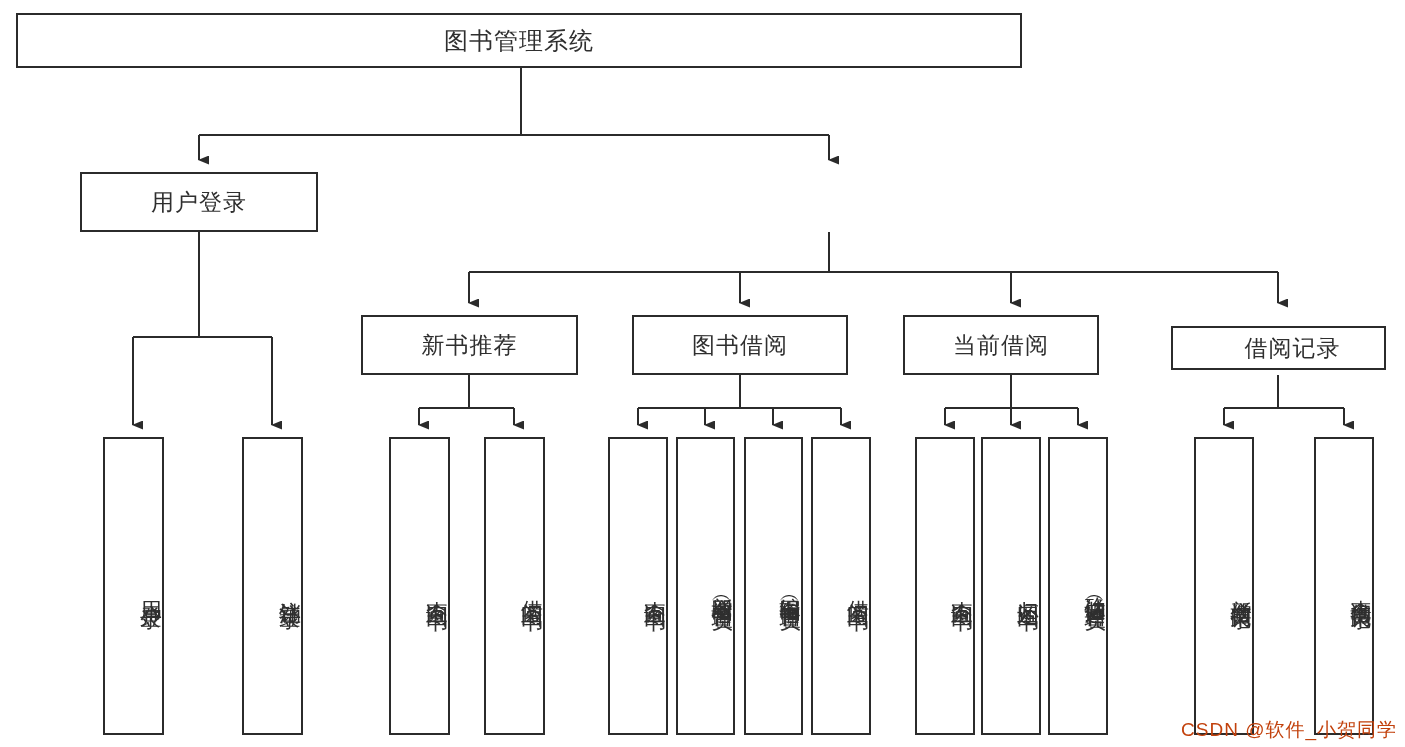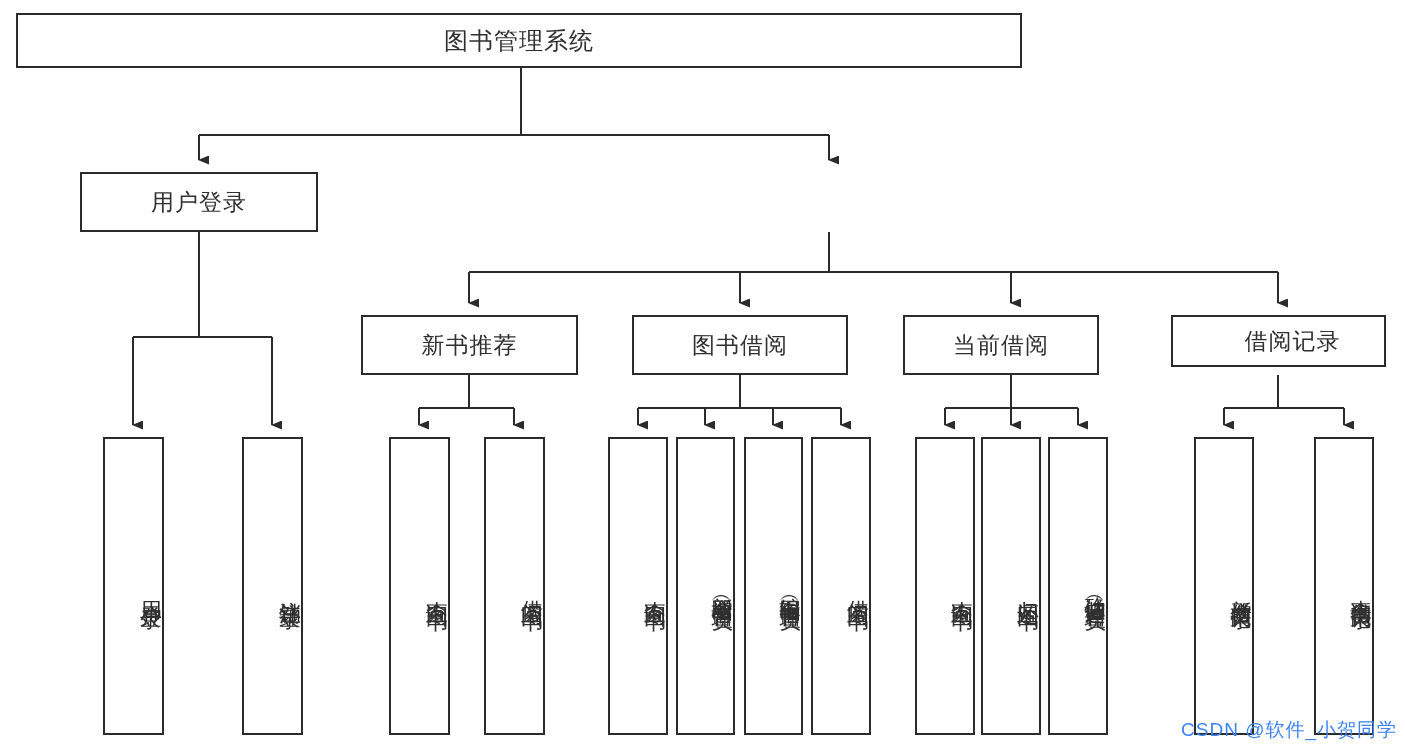--- a/index.html
+++ b/index.html
@@ -43,21 +43,21 @@
     white-space:nowrap;
     overflow:hidden;
   }
   .node.vert.tall{font-size:21px;letter-spacing:2px;}
 
   #watermark{
     position:absolute;
     right:8px;
     bottom:4px;
     font-size:19px;
-    color:#3b82f6;
+    color:#c2410c;
     letter-spacing:1px;
     white-space:nowrap;
     user-select:none;
   }
 </style>
 </head>
 <body>
 
 <div id="diagram-root">
 
@@ -115,21 +115,21 @@
 
   <div class="node horiz" style="left:80px;top:172px;width:238px;height:60px;">用户登录</div>
 
 
   <div class="node horiz" style="left:361px;top:315px;width:217px;height:60px;">新书推荐</div>
 
   <div class="node horiz" style="left:632px;top:315px;width:216px;height:60px;">图书借阅</div>
 
   <div class="node horiz" style="left:903px;top:315px;width:196px;height:60px;">当前借阅</div>
 
-  <div class="node horiz" style="left:1171px;top:315px;width:215px;height:52px;padding-left:28px;">借阅记录</div>
+  <div class="node horiz" style="left:1171px;top:326px;width:215px;height:44px;padding-left:28px;">借阅记录</div>
 
   <div class="node vert" style="left:103px;top:437px;width:61px;height:298px;">用户登录</div>
 
   <div class="node vert" style="left:242px;top:437px;width:61px;height:298px;">注销登录</div>
 
   <div class="node vert" style="left:389px;top:437px;width:61px;height:298px;">查询图书</div>
 
   <div class="node vert" style="left:484px;top:437px;width:61px;height:298px;">借阅图书</div>
 
   <div class="node vert" style="left:608px;top:437px;width:60px;height:298px;">查询图书</div>

